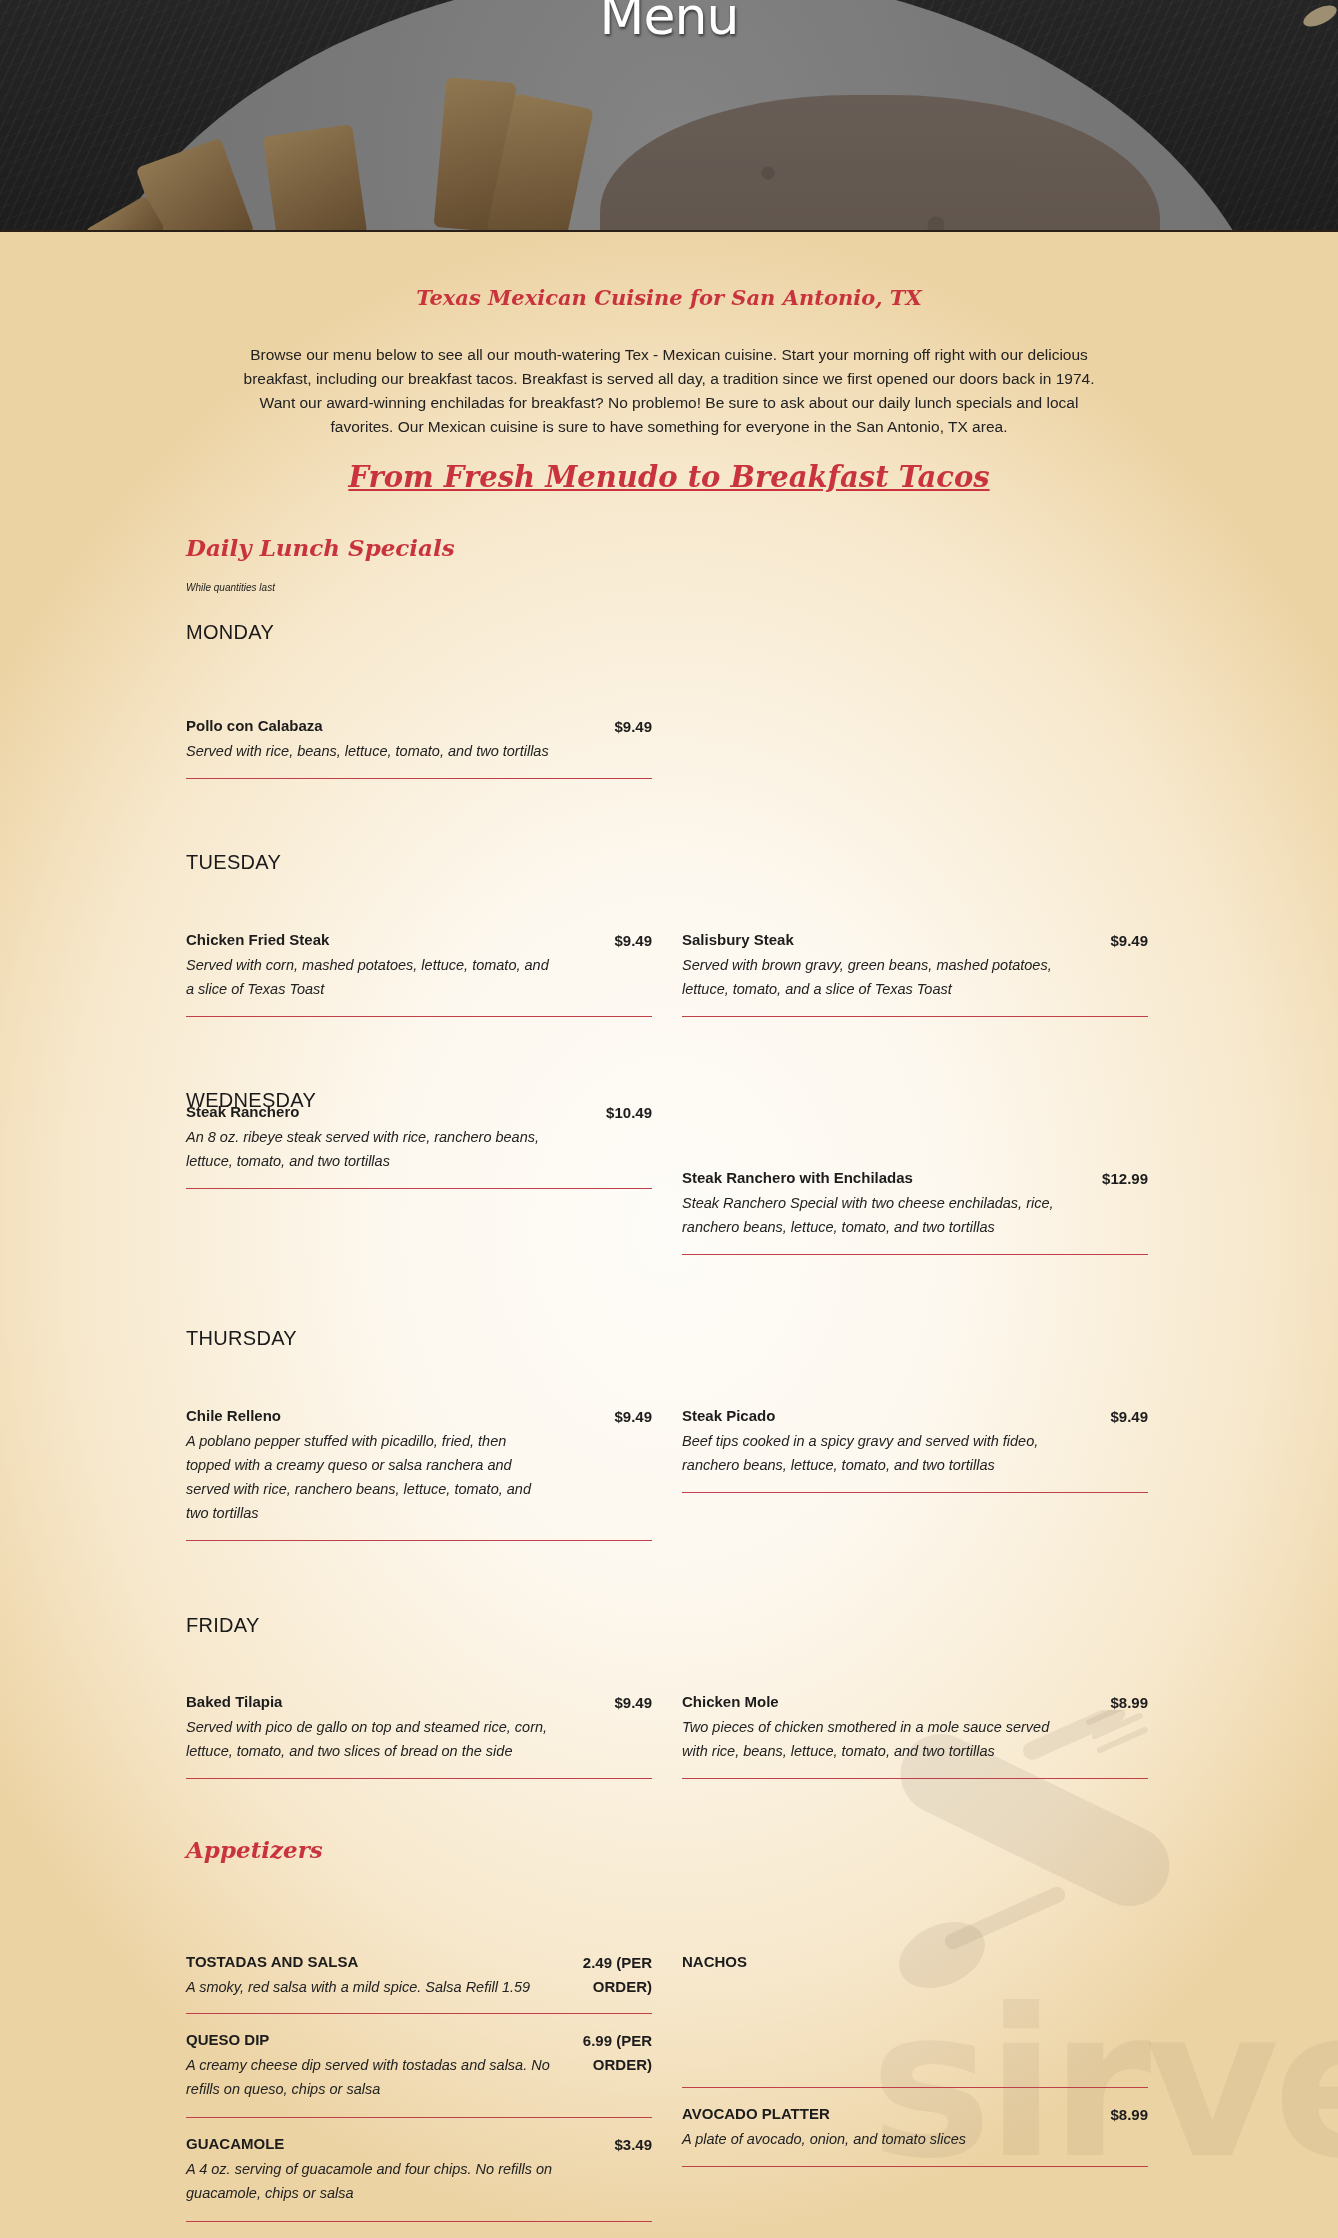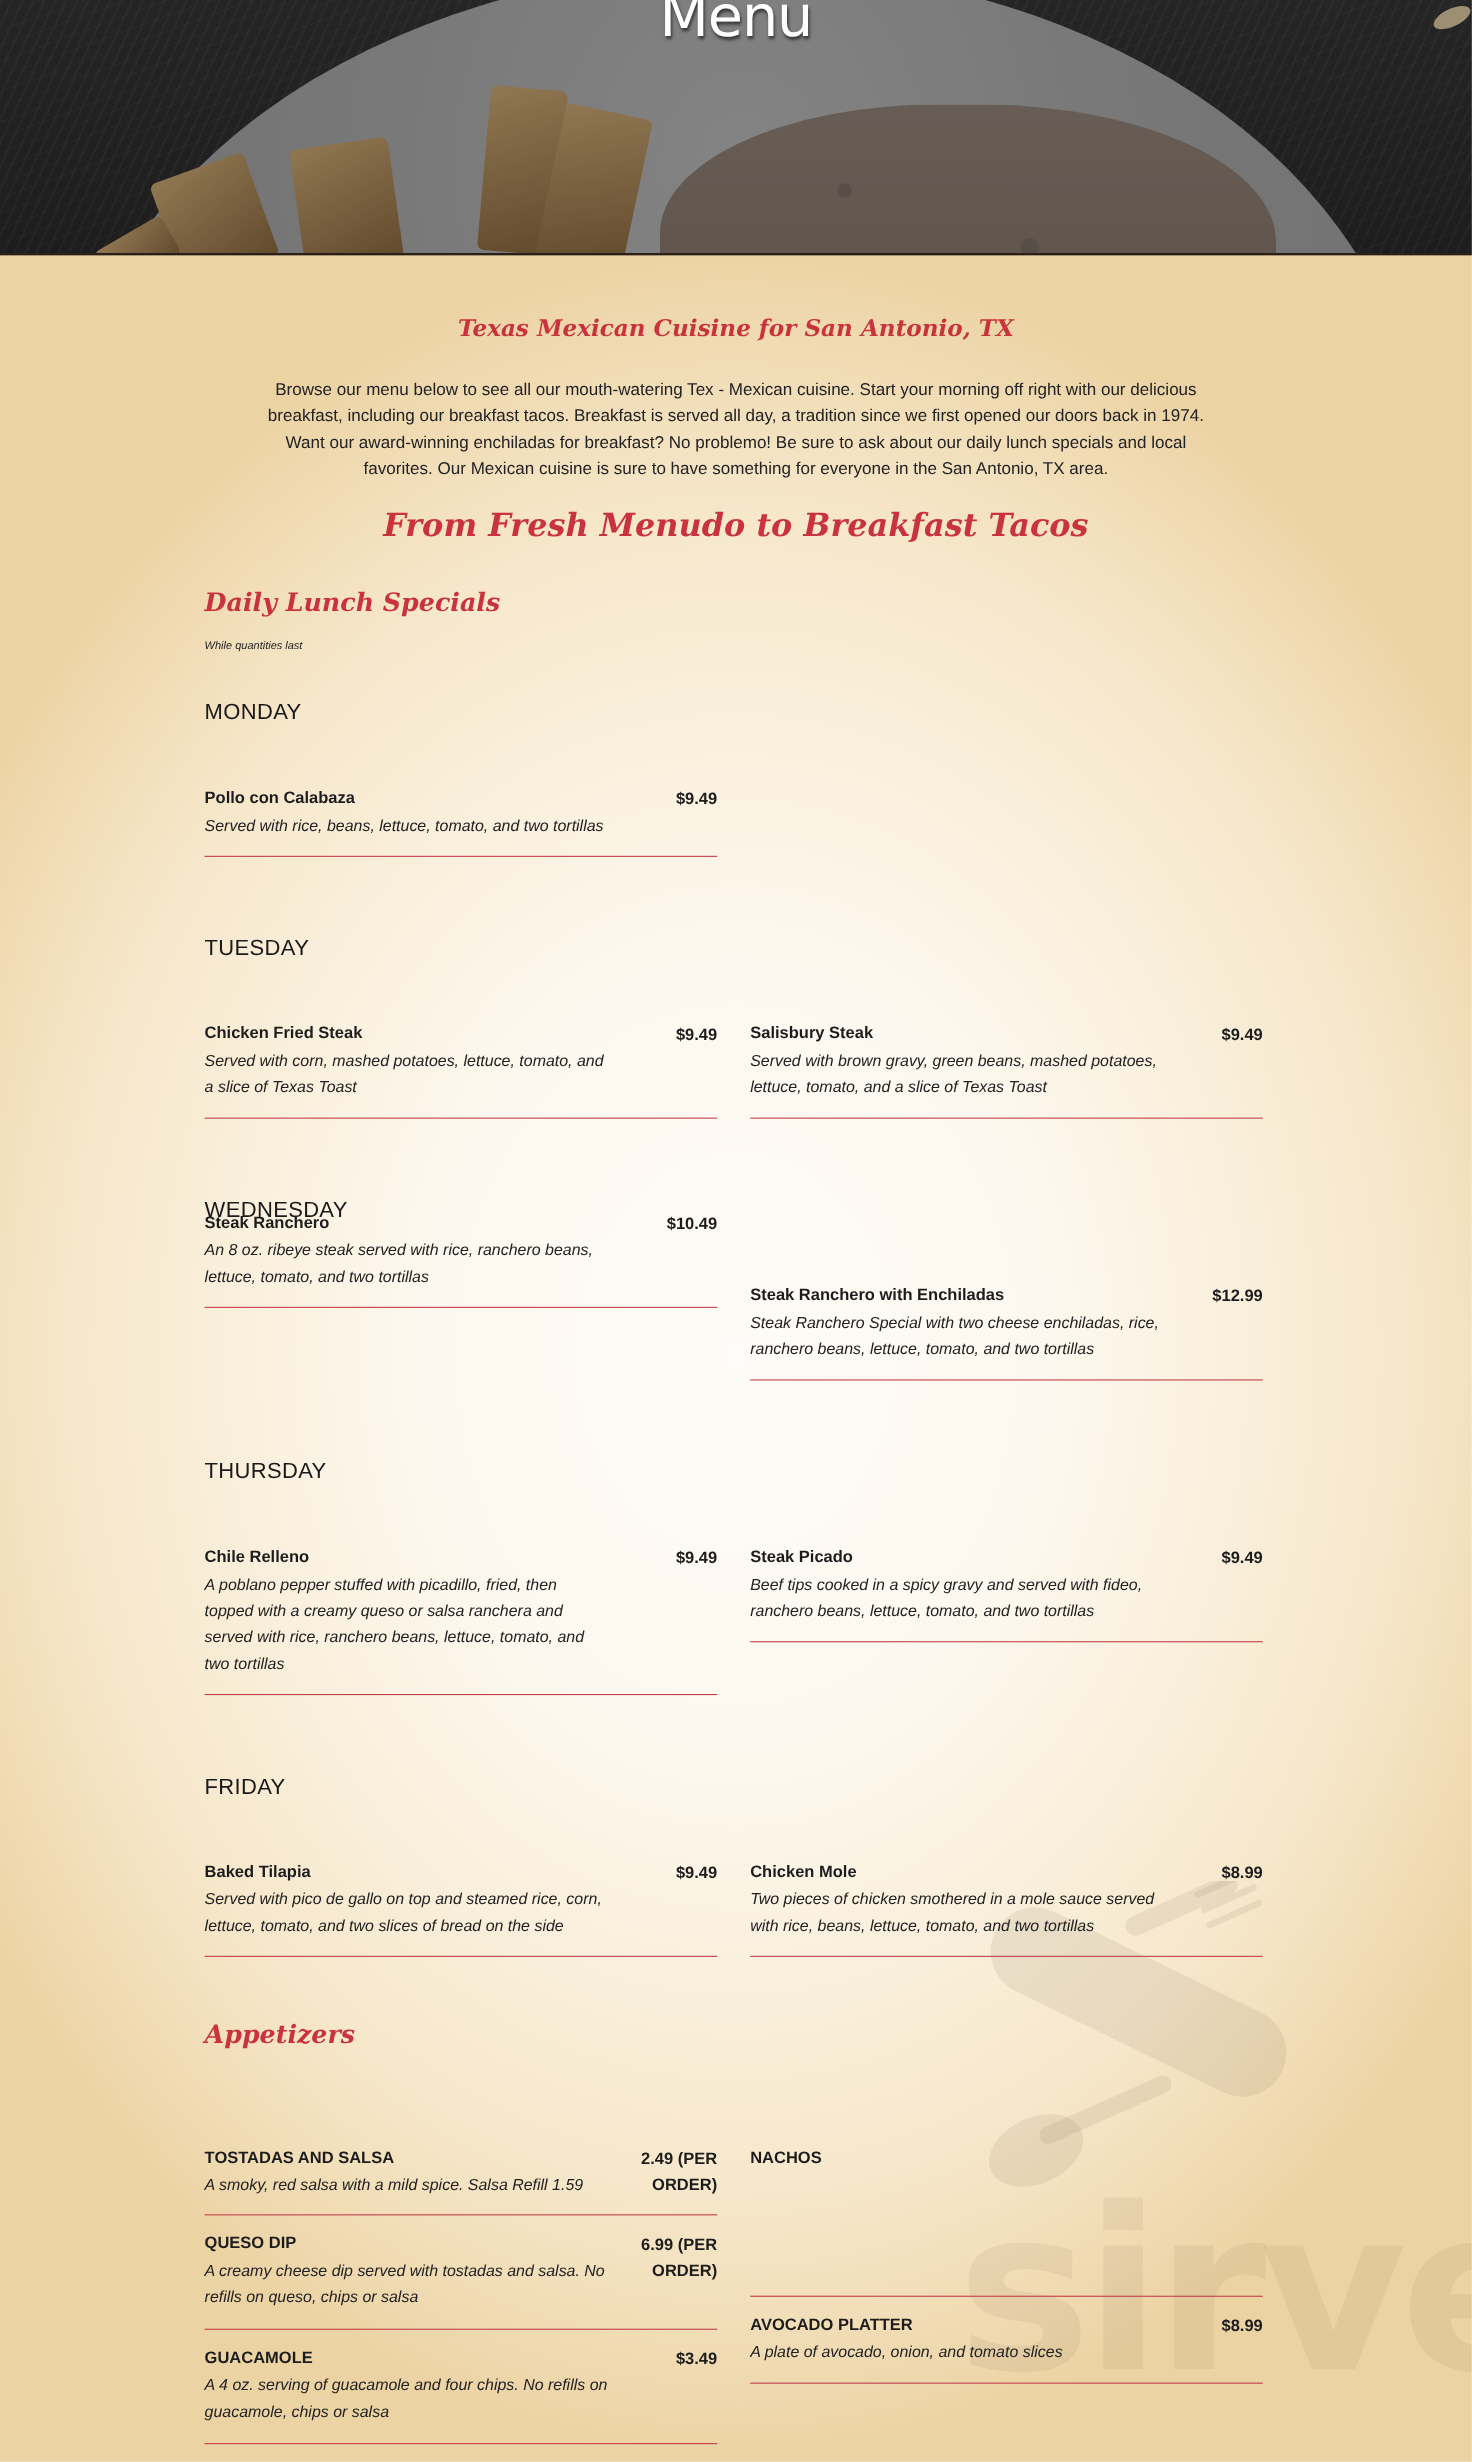--- a/index.html
+++ b/index.html
@@ -67,20 +67,21 @@
     position: absolute; top: 285px; left: 0; width: 100%; text-align: center;
     font-size: 21px;
   }
   .intro-text {
     position: absolute; top: 343px; left: 230px; width: 878px; text-align: center;
     font-size: 15.5px; line-height: 24px; color: #222;
   }
   .intro-sub {
     position: absolute; top: 460px; left: 0; width: 100%; text-align: center;
     font-size: 29px;
+    text-decoration: underline;
   }
 
   
   .sec-title { position: absolute; left: 186px; font-size: 23px; }
   .note { position: absolute; left: 186px; font-style: italic; font-size: 10px; }
   .day {
     position: absolute; left: 186px; font-size: 20px; letter-spacing: 0.3px; color: #1a1a1a;
   }
   .item { position: absolute; width: 466px; border-bottom: 1.5px solid #c0404a; }
   .item.l { left: 186px; }
@@ -131,21 +132,21 @@
 </svg>
 <div class="wm-text">sirved</div>
 
 <h2 class="script intro-title">Texas Mexican Cuisine for San Antonio, TX</h2>
 <p class="intro-text">Browse our menu below to see all our mouth-watering Tex - Mexican cuisine. Start your morning off right with our delicious breakfast, including our breakfast tacos. Breakfast is served all day, a tradition since we first opened our doors back in 1974. Want our award-winning enchiladas for breakfast? No problemo! Be sure to ask about our daily lunch specials and local favorites. Our Mexican cuisine is sure to have something for everyone in the San Antonio, TX area.</p>
 <h2 class="script intro-sub">From Fresh Menudo to Breakfast Tacos</h2>
 
 <h3 class="script sec-title" style="top:534px">Daily Lunch Specials</h3>
 <p class="note" style="top:582px">While quantities last</p>
 
-<div class="day" style="top:637px">MONDAY</div>
+<div class="day" style="top:621px">MONDAY</div>
 <div class="item l" style="top:715px;height:64px">
   <div class="row">
       <span class="name">Pollo con Calabaza</span>
       <span class="price">$9.49</span>
     </div>
   <div class="desc wide">
       <div>Served with rice, beans, lettuce, tomato, and two tortillas</div>
     </div>
 </div>
 

